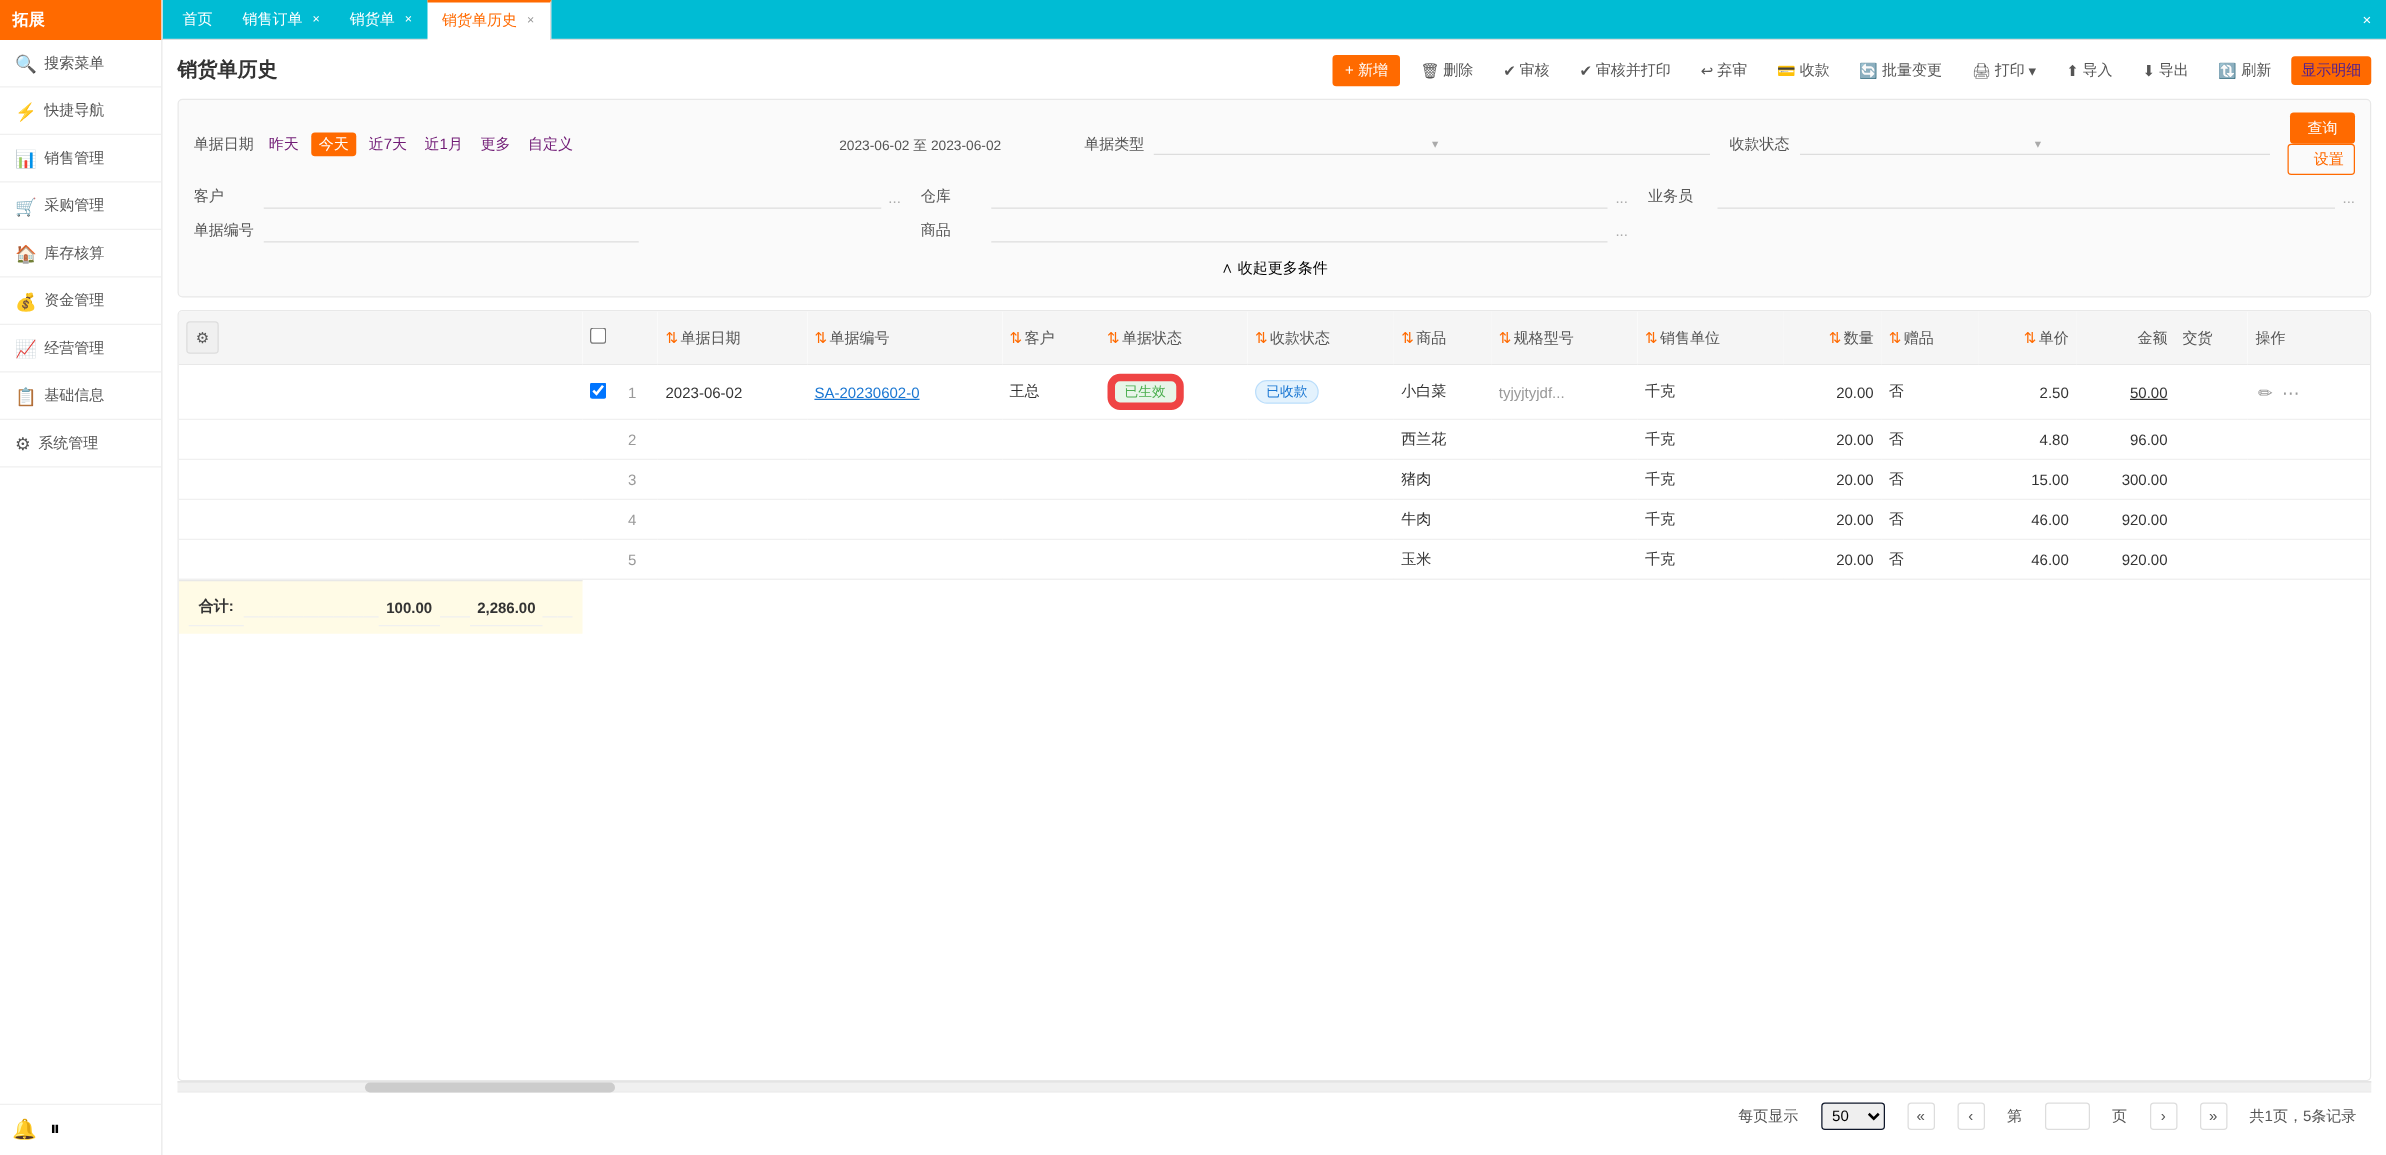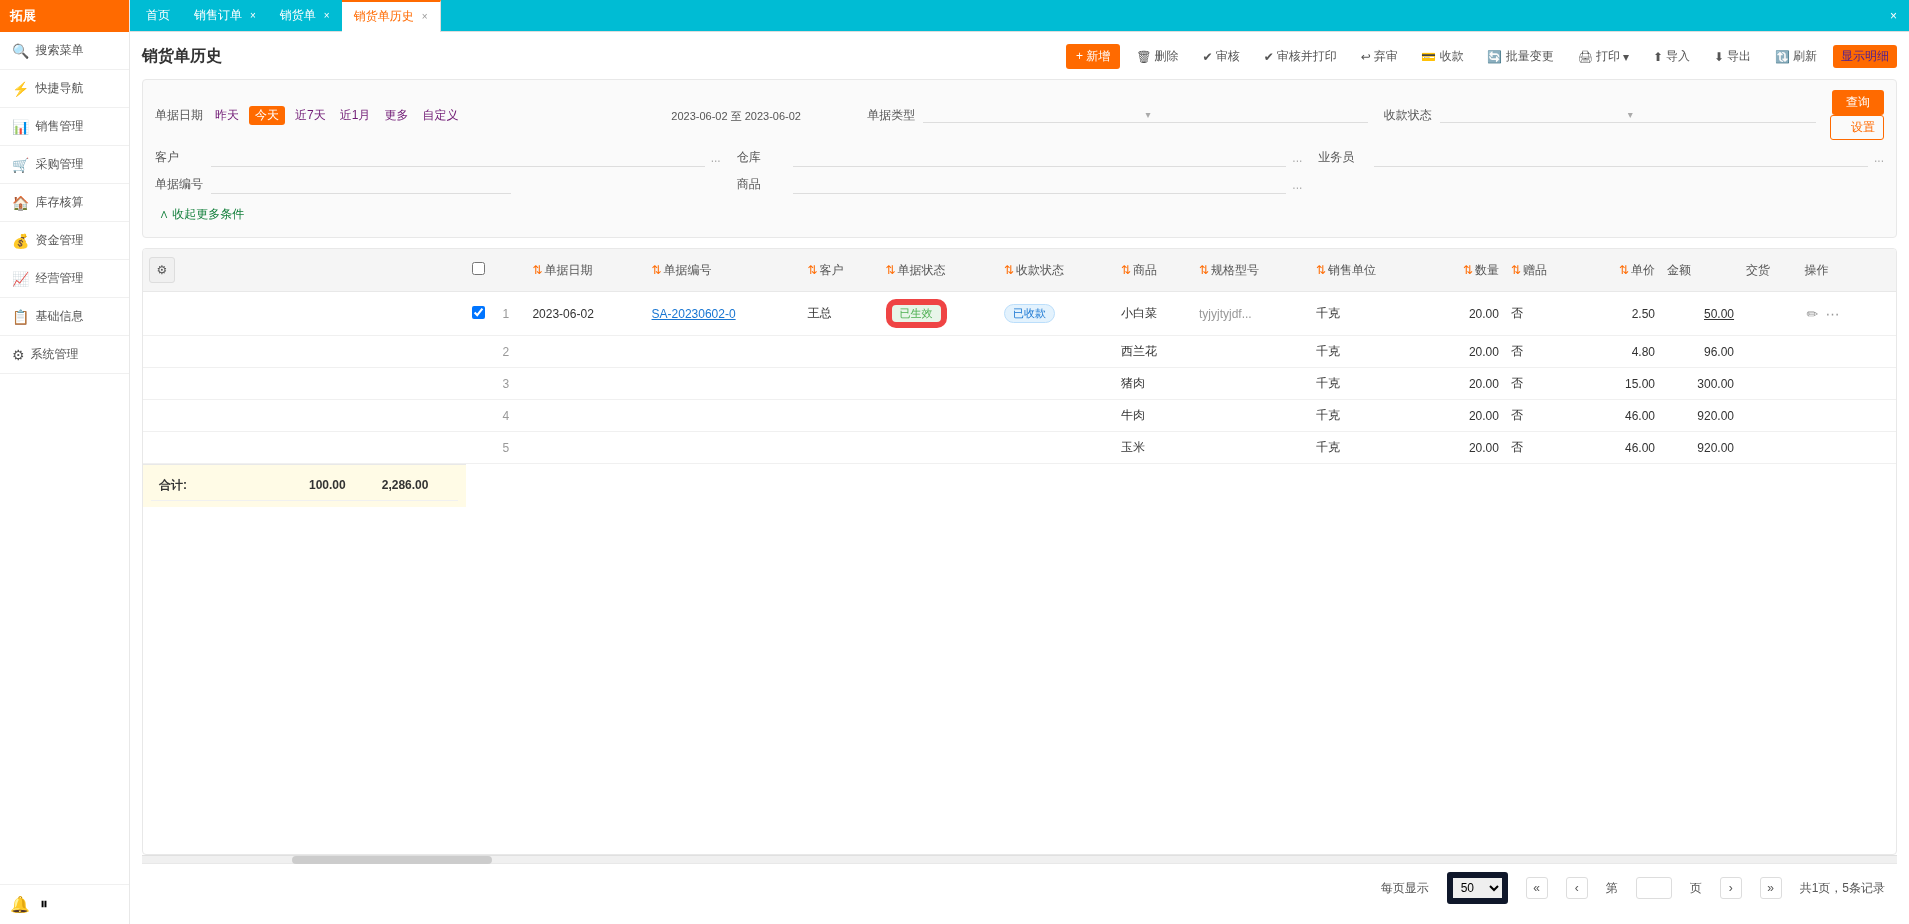--- a/index.html
+++ b/index.html
@@ -183,21 +183,22 @@
     }
     .date-shortcut.active {
       background: #ff6a00;
       color: #fff;
       border-radius: 3px;
       padding: 1px 6px;
     }
     .date-range { color: #555; font-size: 11px; margin-top: 2px; }
     .filter-dots { color: #aaa; cursor: pointer; }
     .collapse-btn {
-      color: #15803d;
+      text-align: center;
+      color: #000000;
       cursor: pointer;
       padding: 4px;
       font-size: 12px;
     }
     .select-with-arrow {
       display: flex;
       align-items: center;
       flex: 1;
       border-bottom: 1px solid #ddd;
       padding: 2px 4px;
@@ -247,41 +248,42 @@
       font-size: 11px;
     }
     .badge-green { background: #e8f5e9; color: #4caf50; border: 6px solid #ef4444; }
     .badge-blue { background: #e3f2fd; color: #1976d2; border: 1px solid #bbdefb; }
     .link { color: #1976d2; cursor: pointer; text-decoration: underline; }
     .action-icon { color: #999; cursor: pointer; font-size: 14px; margin: 0 2px; }
 
     
     .table-footer {
       display: flex;
+      align-items: center;
       background: #fffbe6;
       border-top: 1px solid #e8e8e8;
       padding: 6px 8px;
       font-weight: bold;
       color: #333;
     }
 
     
     .pagination {
       display: flex;
       align-items: center;
       justify-content: flex-end;
       padding: 8px 12px;
       gap: 18px;
       background: #fff;
       border-top: 1px solid #e8e8e8;
       font-size: 12px;
       color: #555;
     }
     .pagination select {
-      border: 6px solid #0f172a;
+      border: 1px solid #0f172a;
       padding: 2px 4px;
       border-radius: 3px;
     }
     .page-btn {
       border: 1px solid #ddd;
       background: #fff;
       width: 22px;
       height: 22px;
       cursor: pointer;
       border-radius: 3px;
@@ -570,21 +572,21 @@
             </th>
             <th style="cursor:pointer;text-align:right;">
               <span class="sort-icon">⇅</span><span>数量</span>
             </th>
             <th style="cursor:pointer;">
               <span class="sort-icon">⇅</span><span>赠品</span>
             </th>
             <th style="cursor:pointer;text-align:right;">
               <span class="sort-icon">⇅</span><span>单价</span>
             </th>
-            <th style="text-align:left;">
+            <th style="text-align:right;">
               <span>金额</span>
             </th>
             <th>
               <span>交货</span>
             </th>
             <th style="min-width:60px;">
               <span>操作</span>
             </th>
           </tr>
         </thead>

